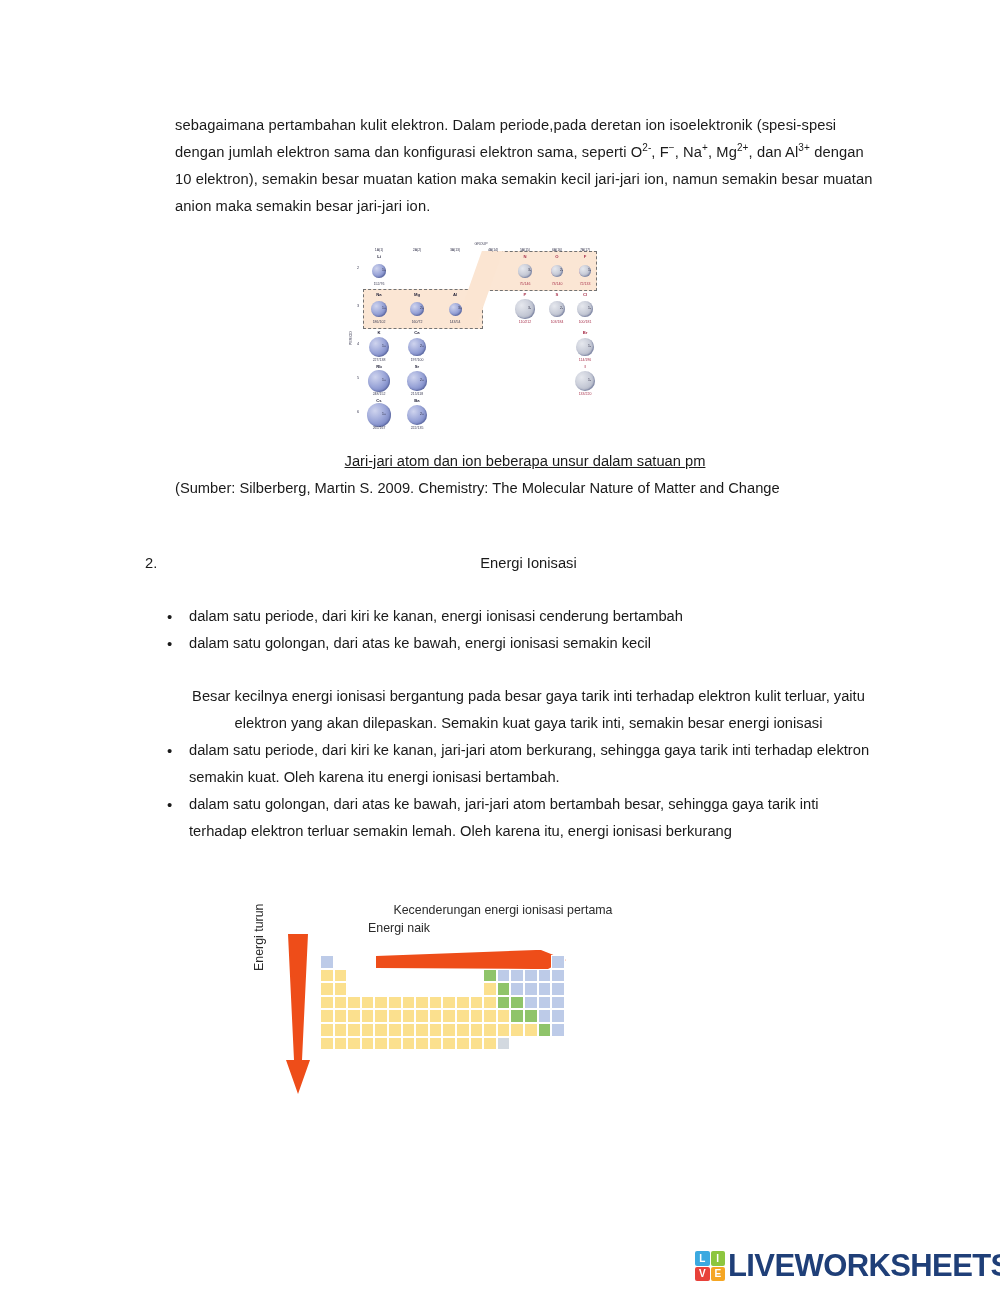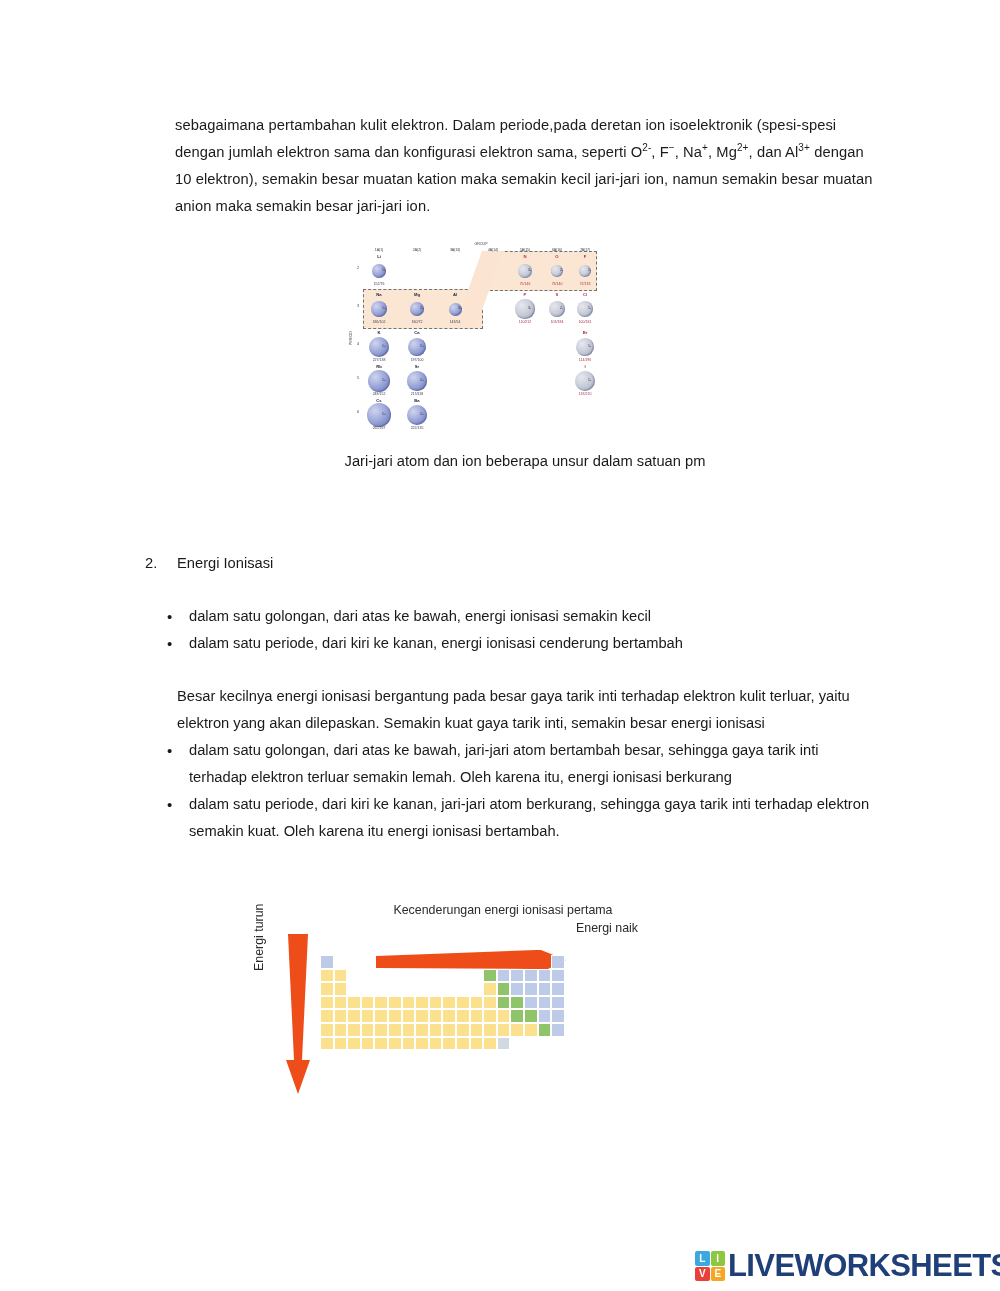--- a/index.html
+++ b/index.html
@@ -149,20 +149,21 @@
   .cap-block {
     position: absolute;
     left: 175px;
     top: 448px;
     width: 700px;
   }
   .cap-center {
     text-align: center;
     font-size: 14.7px;
     line-height: 27px;
+    text-decoration: underline;
   }
   .cap-left {
     text-align: left;
     font-size: 14.7px;
     line-height: 27px;
   }
 
   
   .sect2 {
     position: absolute;
@@ -177,20 +178,21 @@
   .numrow .num {
     width: 32px;
     flex: 0 0 32px;
     font-size: 14.7px;
     line-height: 27px;
   }
   .numrow .body {
     flex: 1 1 auto;
     font-size: 14.7px;
     line-height: 27px;
+    text-align: center;
   }
   ul.bul {
     list-style: none;
     margin: 0;
     padding: 0;
   }
   ul.bul li {
     position: relative;
     padding-left: 44px;
     font-size: 14.7px;
@@ -222,21 +224,21 @@
     text-align: center;
     font-size: 12.4px;
     color: #2b2b2b;
     font-family: "Liberation Sans", sans-serif;
   }
   .trend-sub {
     position: absolute;
     left: 118px;
     top: 18px;
     width: 270px;
-    text-align: right;
+    text-align: left;
     font-size: 12.4px;
     color: #2b2b2b;
   }
   .vert-label {
     position: absolute;
     left: 2px;
     top: 68px;
     font-size: 12.4px;
     color: #2b2b2b;
     transform: rotate(-90deg);
@@ -471,48 +473,49 @@
             <div class="atomball" style="width: 20.1818px; height: 20.1818px; left: 7.90909px; top: 6.90909px;"></div>
             <div class="chg" style="left: 21px; top: 14px; z-index: 5;">2+</div>
             <div class="cell-val">222/135</div>
           </div>
         </div>
     </div>
   </div>
 
   <div class="cap-block">
     <div class="cap-center">Jari-jari atom dan ion beberapa unsur dalam satuan pm</div>
+    <div class="cap-left">(Sumber: Silberberg, Martin S. 2009. Chemistry: The Molecular Nature of Matter and Change</div>
   </div>
 
   <div class="sect2">
 
     <div class="numrow">
       <div class="num">2.</div>
       <div class="body">Energi Ionisasi</div>
     </div>
 
 
     <div class="spacer-26"></div>
 
 
     <ul class="bul" id="bullets1">
+        <li>dalam satu periode, dari kiri ke kanan, energi ionisasi cenderung bertambah</li>
         <li>dalam satu golongan, dari atas ke bawah, energi ionisasi semakin kecil</li>
-        <li>dalam satu periode, dari kiri ke kanan, energi ionisasi cenderung bertambah</li>
       </ul>
 
     <div class="spacer-26"></div>
 
     <div class="numrow">
       <div class="num"></div>
       <div class="body">Besar  kecilnya energi ionisasi bergantung pada besar gaya tarik inti terhadap elektron kulit terluar, yaitu elektron yang akan dilepaskan. Semakin kuat gaya tarik inti, semakin besar energi ionisasi</div>
     </div>
 
     <ul class="bul" id="bullets2">
+        <li>dalam satu periode, dari kiri ke kanan, jari-jari atom berkurang, sehingga gaya tarik inti terhadap elektron semakin kuat. Oleh karena itu energi ionisasi bertambah.</li>
         <li>dalam satu golongan, dari atas ke bawah, jari-jari atom bertambah besar, sehingga gaya tarik inti terhadap elektron terluar semakin lemah. Oleh karena itu, energi ionisasi berkurang</li>
-        <li>dalam satu periode, dari kiri ke kanan, jari-jari atom berkurang, sehingga gaya tarik inti terhadap elektron semakin kuat. Oleh karena itu energi ionisasi bertambah.</li>
       </ul>
   </div>
 
   <div class="fig-trend">
 
     <div class="trend-title">Kecenderungan energi ionisasi pertama</div>
     <div class="trend-sub">Energi naik</div>
     <div class="vert-label">Energi turun</div>
 
     <svg class="arrow-down" viewBox="0 0 28 160">

